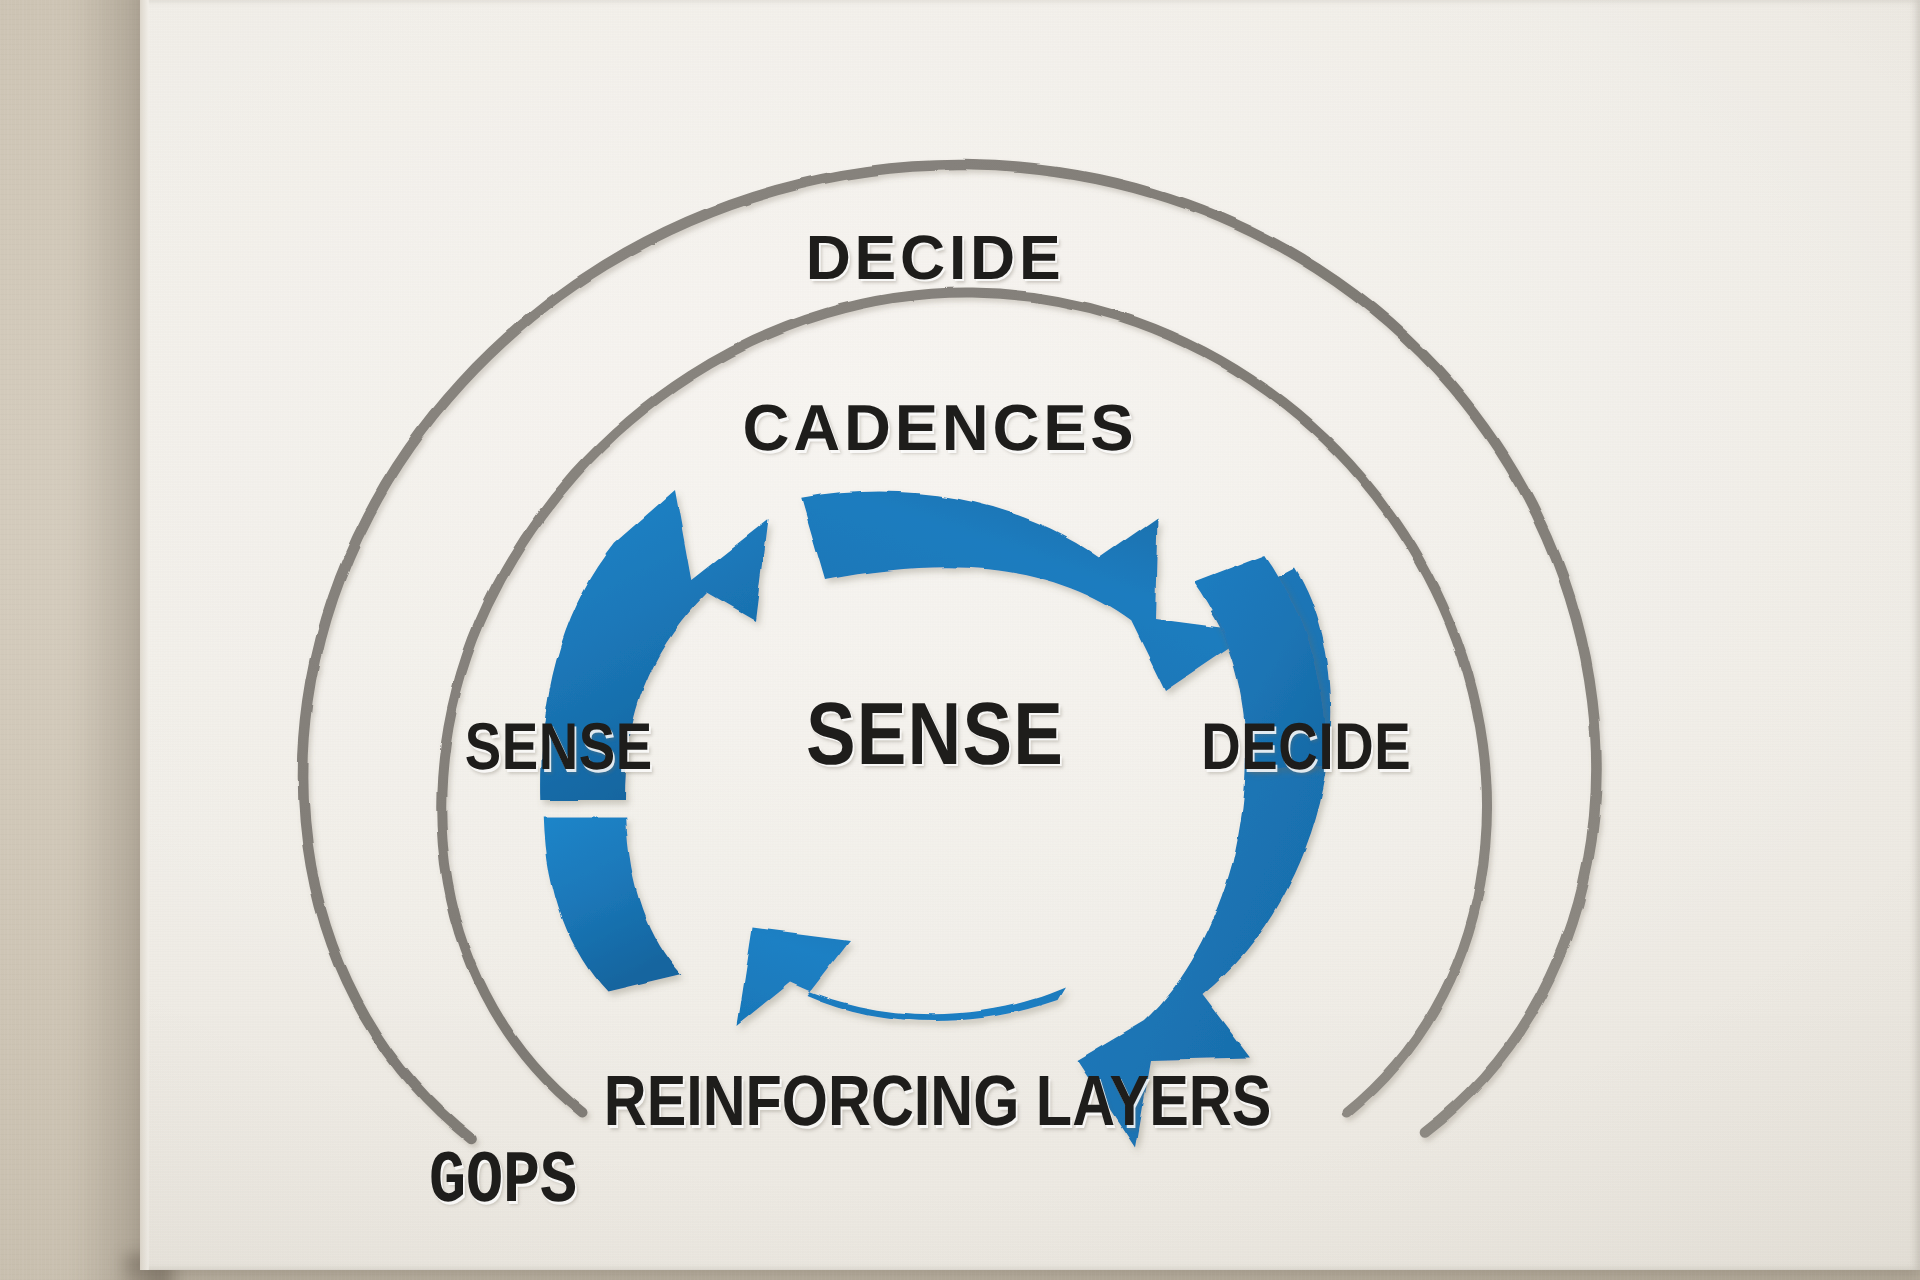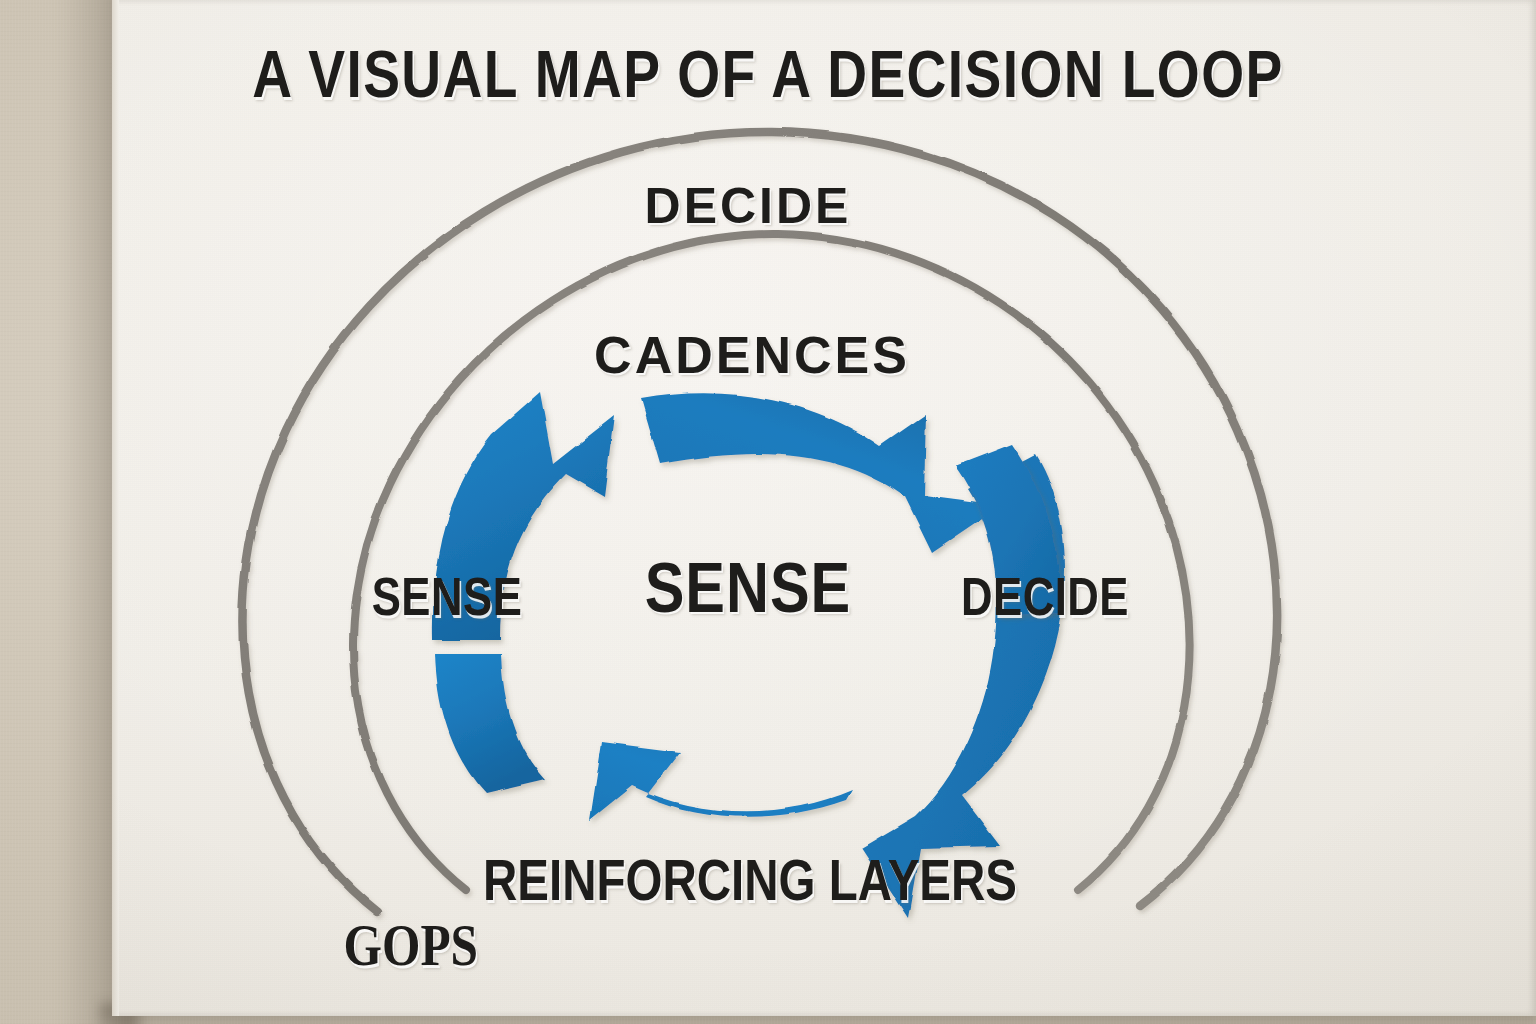--- a/index.html
+++ b/index.html
@@ -123,21 +123,20 @@
     top: 177px;
     font-size: 50px;
     letter-spacing: 3px;
   }
   #cadences {
     left: 752px;
     transform: translateX(-50%);
     top: 313px;
     font-size: 52px;
     letter-spacing: 3px;
-    margin-top: 12px;
   }
   #sense-left {
     left: 447px;
     transform: translateX(-50%);
     top: 570px;
     font-size: 46px;
     letter-spacing: .5px;
     font-family: "Liberation Sans Narrow", "Liberation Sans", sans-serif;
   }
   #sense-left span { display:inline-block; transform: scaleX(.95) scaleY(1.15); }
@@ -170,21 +169,21 @@
     letter-spacing: 0px;
     font-family: "Liberation Sans Narrow", "Liberation Sans", sans-serif;
   }
   #reinforcing span { display:inline-block; transform: scaleX(.95) scaleY(1.14); }
 
   #gops {
     left: 340px;
     top: 916px;
     font-size: 52px;
     letter-spacing: 0px;
-    font-family: Liberation Serif, serif;
+    font-family: Liberation Mono, monospace;
   }
   #gops span { display:inline-block; transform: scaleX(.95) scaleY(1.14); }
 
   #guardrails {
     left: 836px;
     top: 916px;
     font-size: 52px;
     letter-spacing: 0px;
     font-family: "Liberation Sans Narrow", "Liberation Sans", sans-serif;
   }
@@ -343,23 +342,20 @@
       <g filter="url(#rough)">
         <path d="M 1013 444
                  C 1046 492, 1062 548, 1062 612
                  L 1000 616
                  C 998 558, 986 508, 956 466
                  Z" fill="url(#blueC)"></path>
       </g>
     </g>
   </svg>
 
-  <div class="lbl" id="title">
-    <span id="title-inner">A VISUAL MAP OF A DECISION LOOP</span>
-  </div>
 
   <div class="lbl" id="metrics">DECIDE</div>
 
   <div class="lbl" id="cadences">CADENCES</div>
 
   <div class="lbl" id="sense-left">
     <span>SENSE</span>
   </div>
 
   <div class="lbl" id="sense-center">

